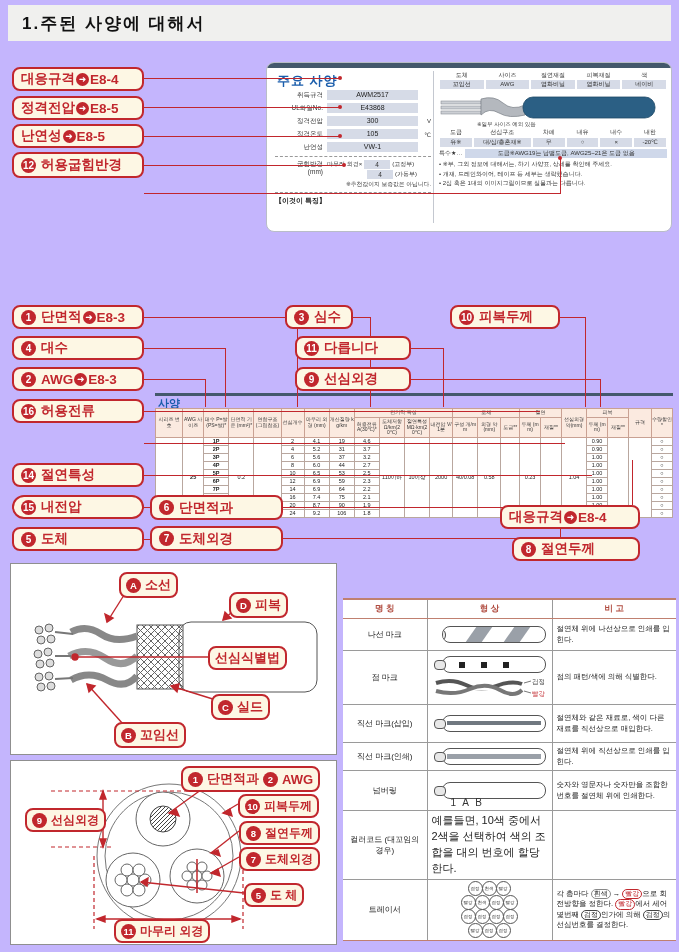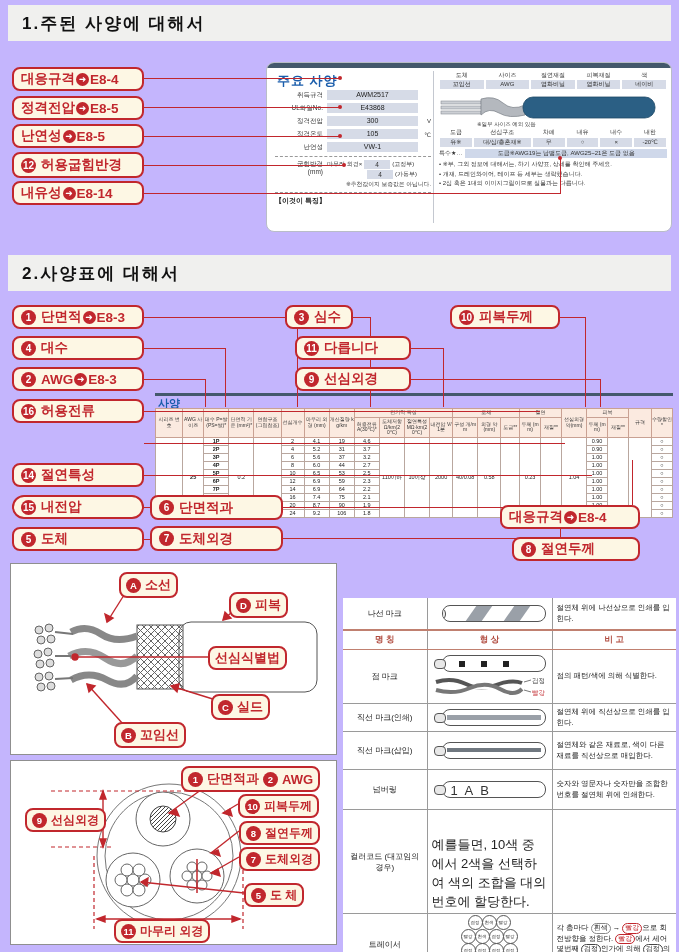--- a/index.html
+++ b/index.html
@@ -77,22 +77,22 @@
   table.marks td{border-bottom:1px solid #9a9a9a;border-left:1px solid #9a9a9a;padding:2px 4px;vertical-align:middle;}
   table.marks td:first-child{border-left:none;text-align:center;}
   table.marks tr:last-child td{border-bottom:1px solid #c08070;}
   .capsule{position:relative;height:15px;border:1px solid #555;border-radius:8px;background:#fff;margin:3px 2px 3px 10px;}
   .capsule::before{content:"";position:absolute;left:-9px;top:3px;width:10px;height:8px;border:1px solid #555;
           border-radius:4px;background:#e8e8e8;}
   .band{position:absolute;top:4.5px;left:4px;right:4px;height:5px;background:#9aa0a8;}
   .band.dark{background:#707880;height:4px;top:5px;}
   .swirl{position:absolute;top:0;width:16px;height:15px;background:#9aa0a8;transform:skewX(-35deg);}
   .dotsq{position:absolute;top:4.5px;width:6px;height:6px;background:#222;}
-  .numtxt{position:absolute;left:8px;top:1px;font-size:13px;letter-spacing:2px;color:#333;text-align:right;}
-  .ccode-text{font-size:13px;line-height:1.45;color:#222;margin-top:24px;}
+  .numtxt{position:absolute;left:8px;top:14px;font-size:10px;letter-spacing:2px;color:#333;text-align:right;}
+  .ccode-text{font-size:11px;line-height:1.45;color:#222;}
   .remark{font-size:7.5px;line-height:1.4;}
   .tracer{display:flex;flex-direction:column;align-items:center;}
   .trow{display:flex;justify-content:center;}
   .tchip{width:13px;height:13px;border:1px solid #555;border-radius:50%;font-size:4.5px;display:flex;
          align-items:center;justify-content:center;margin:-1px 0 0 -1px;background:#fff;color:#333;}
   .chip{display:inline-block;border:1px solid #888;border-radius:6px;font-size:7px;padding:0 2px;line-height:1.2;}
   .chip.r{border-color:#c1272d;color:#c1272d;}
   .chip.k{border-color:#444;color:#222;}
 </style>
 </head>
@@ -114,25 +114,20 @@
   </div>
   <div class="callout" style="left:12px;top:124px;width:132px;height:24px;">
     <span>난연성</span>
     <span class="arrow-ic"></span>
     <span>E8-5</span>
   </div>
   <div class="callout" style="left:12px;top:152px;width:132px;height:26px;">
     <span class="lbadge">12</span>
     <span>허용굽힘반경</span>
   </div>
-  <div class="callout" style="left:12px;top:181px;width:132px;height:24px;">
-    <span>내유성</span>
-    <span class="arrow-ic"></span>
-    <span>E8-14</span>
-  </div>
 
   <div class="hl" style="left:144px;top:78px;width:196px;"></div>
   <div class="dot" style="left:338px;top:76px;"></div>
   <div class="hl" style="left:144px;top:107px;width:196px;"></div>
   <div class="dot" style="left:338px;top:105px;"></div>
   <div class="hl" style="left:144px;top:136px;width:196px;"></div>
   <div class="dot" style="left:338px;top:134px;"></div>
   <div class="hl" style="left:144px;top:165px;width:200px;"></div>
   <div class="dot" style="left:342px;top:163px;"></div>
   <div class="hl" style="left:144px;top:193px;width:416px;"></div>
@@ -256,21 +251,20 @@
         <span class="specialnote">도금※AWG19는 납땜도금, AWG25~21은 도금 없음</span>
       </div>
       <div class="bullets">
         <div>※부, 그외 정보에 대해서는, 하기 사양표, 상세를 확인해 주세요.</div>
         <div>개재, 드레인와이어, 테이프 등 세부는 생략했습니다.</div>
         <div>2심 혹은 1대의 이미지그림이므로 실물과는 다릅니다.</div>
       </div>
     </div>
   </div>
 
-  <div class="secbar" style="top:255px;">2.사양표에 대해서</div>
 
   <div class="callout" style="left:12px;top:305px;width:132px;height:24px;">
     <span class="lbadge">1</span>
     <span>단면적</span>
     <span class="arrow-ic"></span>
     <span>E8-3</span>
   </div>
   <div class="callout" style="left:285px;top:305px;width:68px;height:24px;">
     <span class="lbadge">3</span>
     <span>심수</span>
@@ -674,71 +668,71 @@
     </div>
   </div>
 
   <table class="marks">
     <colgroup>
         <col style="width:84px">
         <col style="width:125px">
         <col style="width:124px">
       </colgroup>
     <tbody>
-        <tr style="height:32px;">
+        <tr>
+      <th>명    칭</th>
+      <th>형    상</th>
+      <th>비    고</th>
+    </tr>
+    <tr style="height:32px;">
       <td>나선 마크</td>
       <td>
         <div class="capsule" style="overflow:hidden;">
           <div class="swirl" style="left:28px;"></div>
           <div class="swirl" style="left:66px;"></div>
         </div>
       </td>
       <td class="remark">절연체 위에 나선상으로 인쇄를 입힌다.</td>
-    </tr>
-    <tr>
-      <th>명    칭</th>
-      <th>형    상</th>
-      <th>비    고</th>
     </tr>
     <tr style="height:50px;">
       <td>점 마크</td>
       <td>
         <div class="capsule">
           <div class="dotsq" style="left:16px;"></div>
           <div class="dotsq" style="left:38px;"></div>
           <div class="dotsq" style="left:60px;"></div>
         </div>
         <svg width="118" height="24">
           <path d="M4 7 Q20 2 34 9 T64 10 T90 8" stroke="#555" stroke-width="4" fill="#fff"></path>
           <path d="M4 15 Q22 20 38 13 T68 14 T90 14" stroke="#777" stroke-width="4" fill="#fff"></path>
           <line x1="92" y1="7" x2="99" y2="5" stroke="#555" stroke-width="0.8"></line>
           <line x1="92" y1="15" x2="99" y2="17" stroke="#555" stroke-width="0.8"></line>
           <text x="100" y="8" font-size="6.5" fill="#333">검정</text>
           <text x="100" y="20" font-size="6.5" fill="#c1272d">빨강</text>
         </svg>
       </td>
       <td class="remark">점의 패턴/색에 의해 식별한다.</td>
     </tr>
+    <tr style="height:38px;">
+      <td>직선 마크(삽입)</td>
+      <td>
+        <div class="capsule">
+              <div class="band dark"></div>
+            </div>
+      </td>
+      <td class="remark">절연체와 같은 재료로, 색이 다른 재료를 직선상으로 매입한다.</td>
+    </tr>
     <tr style="height:25px;">
       <td>직선 마크(인쇄)</td>
       <td>
         <div class="capsule">
               <div class="band"></div>
             </div>
       </td>
       <td class="remark">절연체 위에 직선상으로 인쇄를 입힌다.</td>
-    </tr>
-    <tr style="height:38px;">
-      <td>직선 마크(삽입)</td>
-      <td>
-        <div class="capsule">
-              <div class="band dark"></div>
-            </div>
-      </td>
-      <td class="remark">절연체와 같은 재료로, 색이 다른 재료를 직선상으로 매입한다.</td>
     </tr>
     <tr style="height:40px;">
       <td>넘버링</td>
       <td>
         <div class="capsule">
           <span class="numtxt">1  A B</span>
         </div>
       </td>
       <td class="remark">숫자와 영문자나 숫자만을 조합한 번호를 절연체 위에 인쇄한다.</td>
     </tr>

